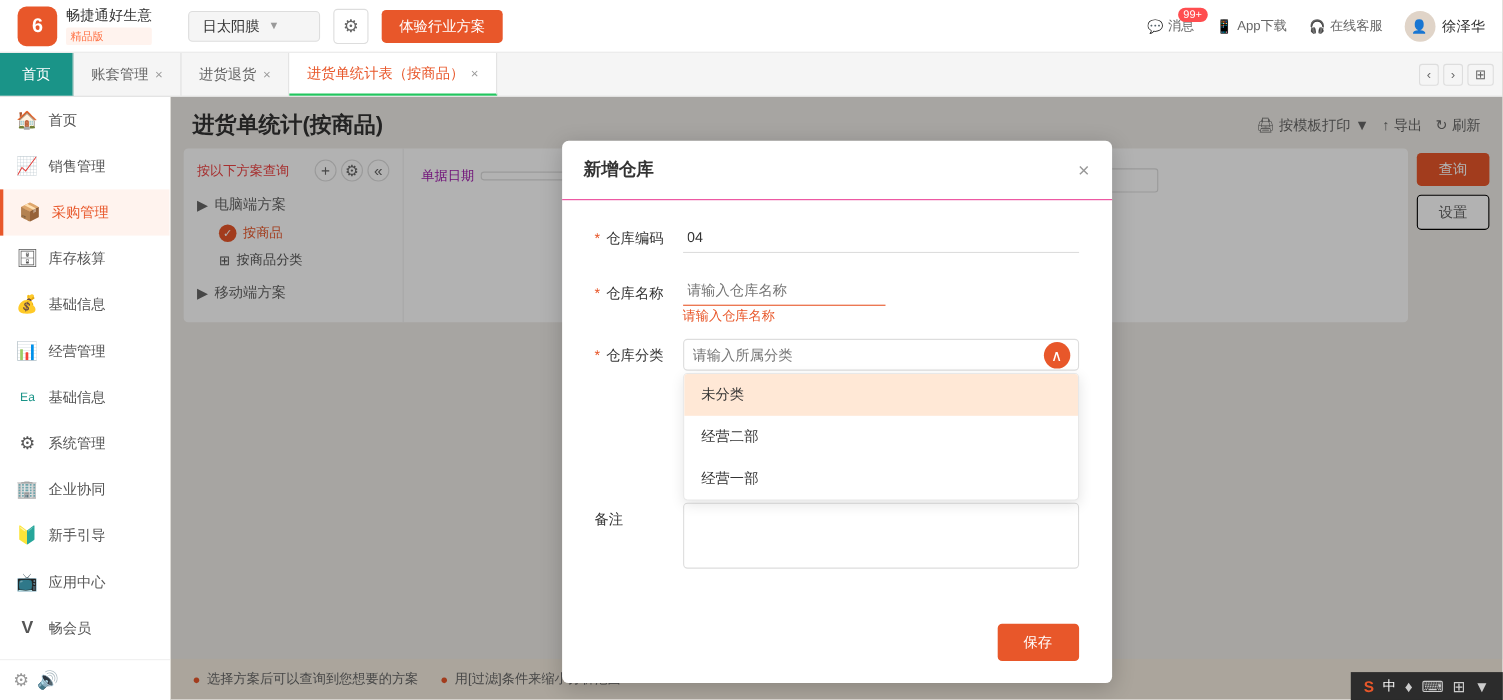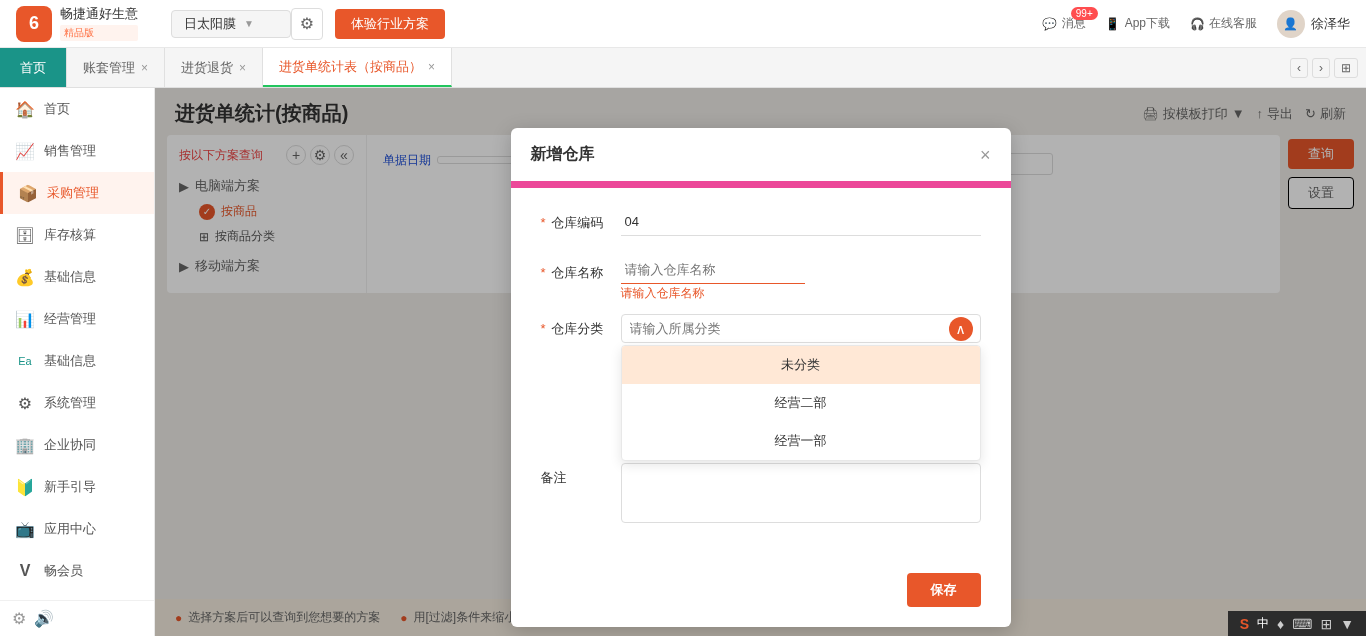--- a/index.html
+++ b/index.html
@@ -30,21 +30,21 @@
       margin-right: 8px;
     }
     .logo-text { font-size: 13px; color: #333; line-height: 1.3; }
     .logo-sub { font-size: 10px; color: #ff7043; background: #fff3ee; padding: 1px 4px; border-radius: 2px; margin-top: 2px; }
     .store-selector {
       display: flex; align-items: center;
       background: #f5f5f5; border: 1px solid #ddd;
       padding: 4px 12px; border-radius: 4px;
       cursor: pointer; min-width: 120px;
       font-size: 13px; color: #333;
-      margin-right: 0;
+      margin-right: 12px;
       text-align: right;
     }
     .store-selector .arrow { margin-left: 8px; color: #999; font-size: 10px; }
     .gear-btn {
       width: 32px; height: 32px;
       border: 1px solid #ddd; border-radius: 4px;
       background: #fff; cursor: pointer;
       display: flex; align-items: center; justify-content: center;
       color: #666; margin-right: 12px;
     }
@@ -196,21 +196,21 @@
     .modal {
       background: white;
       border-radius: 6px;
       width: 500px;
       box-shadow: 0 4px 20px rgba(0,0,0,0.2);
       position: relative;
       padding-bottom: 20px;
     }
     .modal-header {
       padding: 16px 20px;
-      border-bottom: 7px solid #ec4899;
+      border-bottom: 1px solid #ec4899;
       display: flex; align-items: center; justify-content: space-between;
     }
     .modal-title { font-size: 16px; font-weight: bold; color: #333; }
     .modal-close {
       cursor: pointer; color: #999; font-size: 18px;
       background: none; border: none; line-height: 1;
     }
     .modal-body { padding: 20px 30px; }
     .form-row {
       display: flex; align-items: flex-start;
@@ -248,42 +248,41 @@
     .dropdown-list {
       position: absolute;
       top: calc(100% + 2px);
       left: 0; right: 0;
       background: white;
       border: 1px solid #e8e8e8;
       border-radius: 4px;
       box-shadow: 0 4px 12px rgba(0,0,0,0.1);
       z-index: 200;
       overflow: hidden;
-      text-align: center;
     }
     .dropdown-item {
       padding: 10px 16px; font-size: 13px; color: #333;
       cursor: pointer;
     }
     .dropdown-item.highlighted { background: #ffe8d6; }
 
     
     .form-textarea {
       flex: 1; border: 1px solid #ddd; border-radius: 4px;
       padding: 6px 8px; font-size: 13px; color: #333;
       resize: none; outline: none; min-height: 60px;
     }
     .modal-footer {
       padding: 10px 30px 0;
       display: flex; justify-content: flex-end; gap: 10px;
     }
     .btn-save {
       background: #e8572a; color: white;
       border: none; border-radius: 4px;
-      padding: 8px 24px; cursor: pointer; font-size: 13px; font-weight: bold;
+      padding: 8px 24px; cursor: pointer; font-size: 13px;
     }
 
     
     .sidebar-bottom {
       position: absolute; bottom: 0;
       display: flex; align-items: center; gap: 8px;
       padding: 8px 12px; border-top: 1px solid #f0f0f0;
       background: #fff; width: 155px;
     }
 
@@ -489,21 +488,21 @@
             <div class="scheme-header">
               <span>▶</span>
               <span>移动端方案</span>
             </div>
           </div>
         </div>
 
         <div style="flex:1; padding:10px 16px;">
           <div style="display:flex; gap:16px; flex-wrap:wrap;">
             <div style="display:flex; align-items:center; gap:6px;">
-              <span style="font-size:12px;color:#1d4ed8;font-family:Liberation Mono, monospace;">单据日期</span>
+              <span style="font-size:12px;color:#a21caf;font-family:Liberation Mono, monospace;">单据日期</span>
               <div style="border:1px solid #ddd;border-radius:3px;padding:3px 8px;font-size:12px;color:#999;min-width:150px;"></div>
             </div>
             <div style="display:flex; align-items:center; gap:6px;">
               <span style="font-size:12px;color:#666;">付款方式</span>
               <div style="border:1px solid #ddd;border-radius:3px;padding:3px 8px;font-size:12px;color:#999;min-width:100px;"></div>
             </div>
             <div style="display:flex; align-items:center; gap:6px; margin-top:8px;">
               <span style="font-size:12px;color:#666;">单据状态</span>
               <div style="border:1px solid #ddd;border-radius:3px;padding:3px 8px;font-size:12px;color:#999;min-width:100px;"></div>
             </div>

